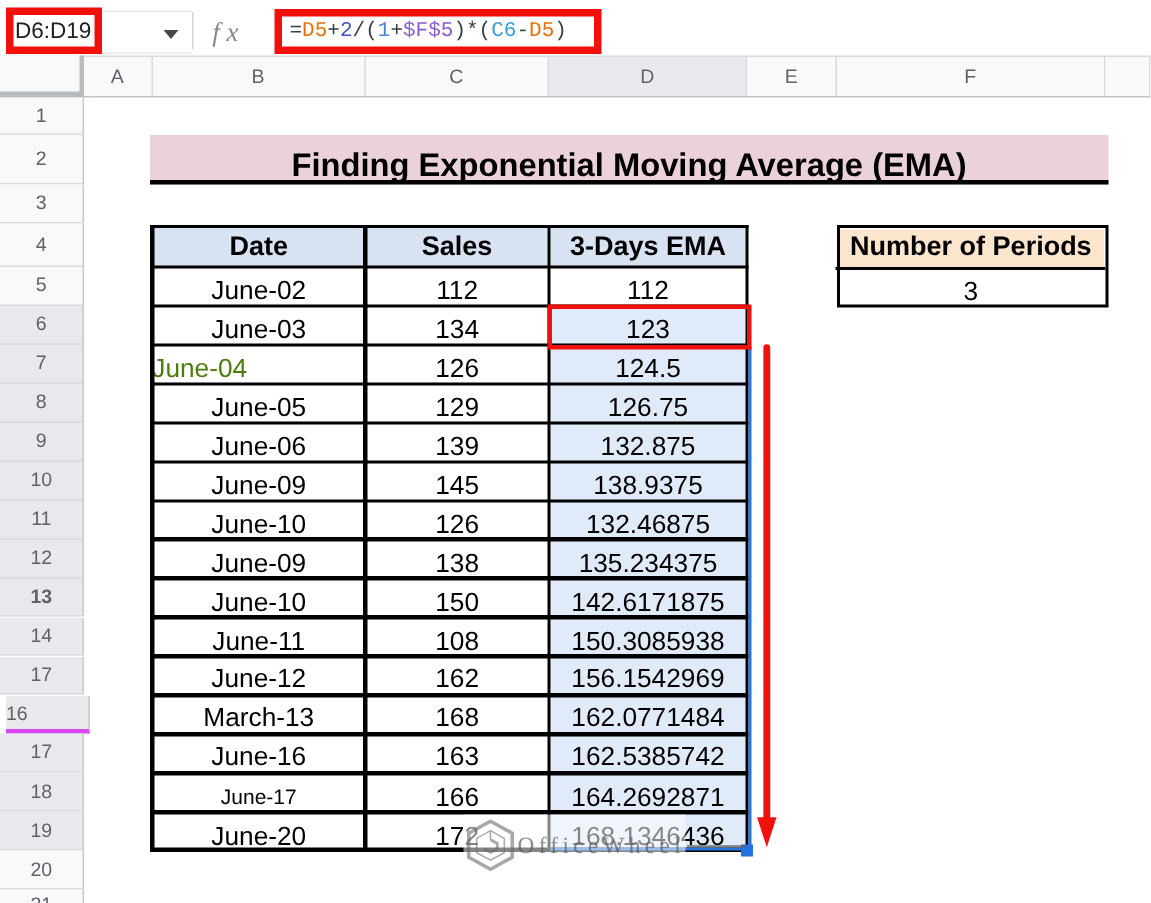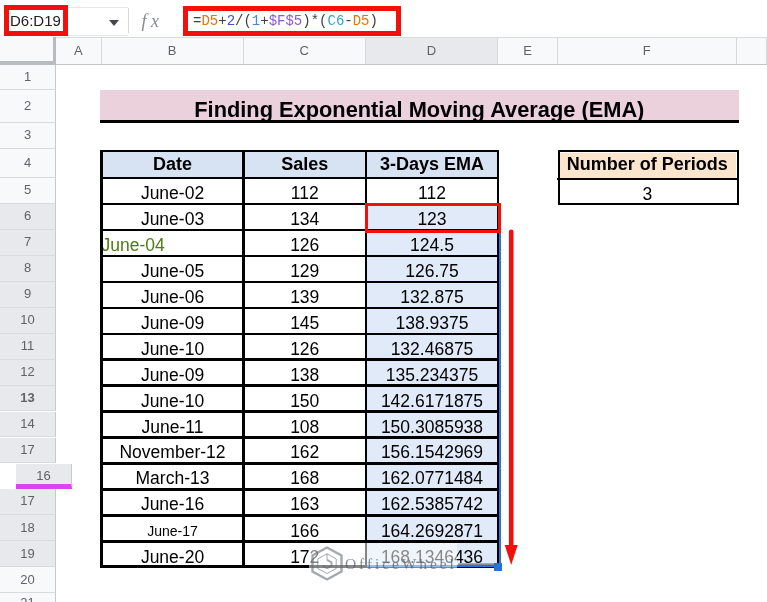--- a/index.html
+++ b/index.html
@@ -26,21 +26,21 @@
 <div style="position:absolute;left:0.0px;top:204.0px;width:56.0px;height:25.9px;background:#e7e9ec;border-right:1px solid #c6c9cb;border-bottom:1px solid #d8dadb;box-sizing:border-box;font-size:13px;color:#5f6368;text-align:center;line-height:24.9px;">6</div>
 <div style="position:absolute;left:0.0px;top:229.9px;width:56.0px;height:25.9px;background:#e7e9ec;border-right:1px solid #c6c9cb;border-bottom:1px solid #d8dadb;box-sizing:border-box;font-size:13px;color:#5f6368;text-align:center;line-height:24.9px;">7</div>
 <div style="position:absolute;left:0.0px;top:255.9px;width:56.0px;height:25.9px;background:#e7e9ec;border-right:1px solid #c6c9cb;border-bottom:1px solid #d8dadb;box-sizing:border-box;font-size:13px;color:#5f6368;text-align:center;line-height:24.9px;">8</div>
 <div style="position:absolute;left:0.0px;top:281.8px;width:56.0px;height:25.9px;background:#e7e9ec;border-right:1px solid #c6c9cb;border-bottom:1px solid #d8dadb;box-sizing:border-box;font-size:13px;color:#5f6368;text-align:center;line-height:24.9px;">9</div>
 <div style="position:absolute;left:0.0px;top:307.8px;width:56.0px;height:25.9px;background:#e7e9ec;border-right:1px solid #c6c9cb;border-bottom:1px solid #d8dadb;box-sizing:border-box;font-size:13px;color:#5f6368;text-align:center;line-height:24.9px;">10</div>
 <div style="position:absolute;left:0.0px;top:333.7px;width:56.0px;height:25.9px;background:#e7e9ec;border-right:1px solid #c6c9cb;border-bottom:1px solid #d8dadb;box-sizing:border-box;font-size:13px;color:#5f6368;text-align:center;line-height:24.9px;">11</div>
 <div style="position:absolute;left:0.0px;top:359.7px;width:56.0px;height:25.9px;background:#e7e9ec;border-right:1px solid #c6c9cb;border-bottom:1px solid #d8dadb;box-sizing:border-box;font-size:13px;color:#5f6368;text-align:center;line-height:24.9px;">12</div>
 <div style="position:absolute;left:0.0px;top:385.6px;width:56.0px;height:25.9px;background:#e7e9ec;border-right:1px solid #c6c9cb;border-bottom:1px solid #d8dadb;box-sizing:border-box;font-size:13px;color:#5f6368;text-align:center;line-height:24.9px;font-weight:bold;">13</div>
 <div style="position:absolute;left:0.0px;top:411.6px;width:56.0px;height:25.9px;background:#e7e9ec;border-right:1px solid #c6c9cb;border-bottom:1px solid #d8dadb;box-sizing:border-box;font-size:13px;color:#5f6368;text-align:center;line-height:24.9px;">14</div>
 <div style="position:absolute;left:0.0px;top:437.5px;width:56.0px;height:25.9px;background:#e7e9ec;border-right:1px solid #c6c9cb;border-bottom:1px solid #d8dadb;box-sizing:border-box;font-size:13px;color:#5f6368;text-align:center;line-height:24.9px;">17</div>
-<div style="position:absolute;left:16px;top:463.5px;width:56.0px;height:25.9px;background:#e7e9ec;border-right:1px solid #c6c9cb;border-bottom:5px solid #d946ef;box-sizing:border-box;font-size:13px;color:#5f6368;text-align:center;line-height:24.9px;">16</div>
+<div style="position:absolute;left:4px;top:463.5px;width:56.0px;height:25.9px;background:#e7e9ec;border-right:1px solid #c6c9cb;border-bottom:3px solid #d946ef;box-sizing:border-box;font-size:13px;color:#5f6368;text-align:left;line-height:24.9px;">16</div>
 <div style="position:absolute;left:0.0px;top:489.4px;width:56.0px;height:25.9px;background:#e7e9ec;border-right:1px solid #c6c9cb;border-bottom:1px solid #d8dadb;box-sizing:border-box;font-size:13px;color:#5f6368;text-align:center;line-height:24.9px;">17</div>
 <div style="position:absolute;left:0.0px;top:515.4px;width:56.0px;height:26.0px;background:#e7e9ec;border-right:1px solid #c6c9cb;border-bottom:1px solid #d8dadb;box-sizing:border-box;font-size:13px;color:#5f6368;text-align:center;line-height:25.0px;">18</div>
 <div style="position:absolute;left:0.0px;top:541.3px;width:56.0px;height:26.0px;background:#e7e9ec;border-right:1px solid #c6c9cb;border-bottom:1px solid #d8dadb;box-sizing:border-box;font-size:13px;color:#5f6368;text-align:center;line-height:25.0px;">19</div>
 <div style="position:absolute;left:0.0px;top:567.3px;width:56.0px;height:26.0px;background:#f8f9fa;border-right:1px solid #c6c9cb;border-bottom:1px solid #d8dadb;box-sizing:border-box;font-size:13px;color:#5f6368;text-align:center;line-height:25.0px;">20</div>
 <div style="position:absolute;left:0.0px;top:593.2px;width:56.0px;height:26.0px;background:#f8f9fa;border-right:1px solid #c6c9cb;border-bottom:1px solid #d8dadb;box-sizing:border-box;font-size:13px;color:#5f6368;text-align:center;line-height:20.0px;">21</div>
 <div style="position:absolute;left:99.5px;top:90.0px;width:639.7px;height:32.8px;background:#ead1dc;border-bottom:3.8px solid #000;box-sizing:border-box;"></div>
 <div style="position:absolute;left:99.5px;top:95.0px;width:639.7px;height:29.0px;font-weight:bold;font-size:21.8px;color:#000;text-align:center;line-height:29px;">Finding Exponential Moving Average (EMA)</div>
 <div style="position:absolute;left:102.2px;top:151.3px;width:140.6px;height:26.8px;background:#d7e3f2;"></div>
 <div style="position:absolute;left:244.2px;top:151.3px;width:121.1px;height:26.8px;background:#d7e3f2;"></div>
 <div style="position:absolute;left:366.7px;top:151.3px;width:130.6px;height:26.8px;background:#d7e3f2;"></div>
@@ -71,21 +71,21 @@
 <div style="position:absolute;left:366.0px;top:336.6px;width:132.0px;height:25.9px;font-size:17.5px;color:#000;text-align:center;line-height:25.9px;">132.46875</div>
 <div style="position:absolute;left:101.5px;top:362.6px;width:142.0px;height:25.9px;font-size:17.5px;color:#000;text-align:center;line-height:25.9px;">June-09</div>
 <div style="position:absolute;left:243.5px;top:362.6px;width:122.5px;height:25.9px;font-size:17.5px;color:#000;text-align:center;line-height:25.9px;">138</div>
 <div style="position:absolute;left:366.0px;top:362.6px;width:132.0px;height:25.9px;font-size:17.5px;color:#000;text-align:center;line-height:25.9px;">135.234375</div>
 <div style="position:absolute;left:101.5px;top:388.5px;width:142.0px;height:25.9px;font-size:17.5px;color:#000;text-align:center;line-height:25.9px;">June-10</div>
 <div style="position:absolute;left:243.5px;top:388.5px;width:122.5px;height:25.9px;font-size:17.5px;color:#000;text-align:center;line-height:25.9px;">150</div>
 <div style="position:absolute;left:366.0px;top:388.5px;width:132.0px;height:25.9px;font-size:17.5px;color:#000;text-align:center;line-height:25.9px;">142.6171875</div>
 <div style="position:absolute;left:101.5px;top:414.5px;width:142.0px;height:25.9px;font-size:17.5px;color:#000;text-align:center;line-height:25.9px;">June-11</div>
 <div style="position:absolute;left:243.5px;top:414.5px;width:122.5px;height:25.9px;font-size:17.5px;color:#000;text-align:center;line-height:25.9px;">108</div>
 <div style="position:absolute;left:366.0px;top:414.5px;width:132.0px;height:25.9px;font-size:17.5px;color:#000;text-align:center;line-height:25.9px;">150.3085938</div>
-<div style="position:absolute;left:101.5px;top:440.4px;width:142.0px;height:25.9px;font-size:17.5px;color:#000;text-align:center;line-height:25.9px;">November-12</div>
+<div style="position:absolute;left:101.5px;top:440.4px;width:142.0px;height:25.9px;font-size:17.5px;color:#000;text-align:center;line-height:25.9px;">June-12</div>
 <div style="position:absolute;left:243.5px;top:440.4px;width:122.5px;height:25.9px;font-size:17.5px;color:#000;text-align:center;line-height:25.9px;">162</div>
 <div style="position:absolute;left:366.0px;top:440.4px;width:132.0px;height:25.9px;font-size:17.5px;color:#000;text-align:center;line-height:25.9px;">156.1542969</div>
 <div style="position:absolute;left:101.5px;top:466.4px;width:142.0px;height:25.9px;font-size:17.5px;color:#000;text-align:center;line-height:25.9px;">March-13</div>
 <div style="position:absolute;left:243.5px;top:466.4px;width:122.5px;height:25.9px;font-size:17.5px;color:#000;text-align:center;line-height:25.9px;">168</div>
 <div style="position:absolute;left:366.0px;top:466.4px;width:132.0px;height:25.9px;font-size:17.5px;color:#000;text-align:center;line-height:25.9px;">162.0771484</div>
 <div style="position:absolute;left:101.5px;top:492.3px;width:142.0px;height:25.9px;font-size:17.5px;color:#000;text-align:center;line-height:25.9px;">June-16</div>
 <div style="position:absolute;left:243.5px;top:492.3px;width:122.5px;height:25.9px;font-size:17.5px;color:#000;text-align:center;line-height:25.9px;">163</div>
 <div style="position:absolute;left:366.0px;top:492.3px;width:132.0px;height:25.9px;font-size:17.5px;color:#000;text-align:center;line-height:25.9px;">162.5385742</div>
 <div style="position:absolute;left:101.5px;top:518.3px;width:142.0px;height:26.0px;font-size:14px;color:#000;text-align:center;line-height:26.0px;">June-17</div>
 <div style="position:absolute;left:243.5px;top:518.3px;width:122.5px;height:26.0px;font-size:17.5px;color:#000;text-align:center;line-height:26.0px;">166</div>

